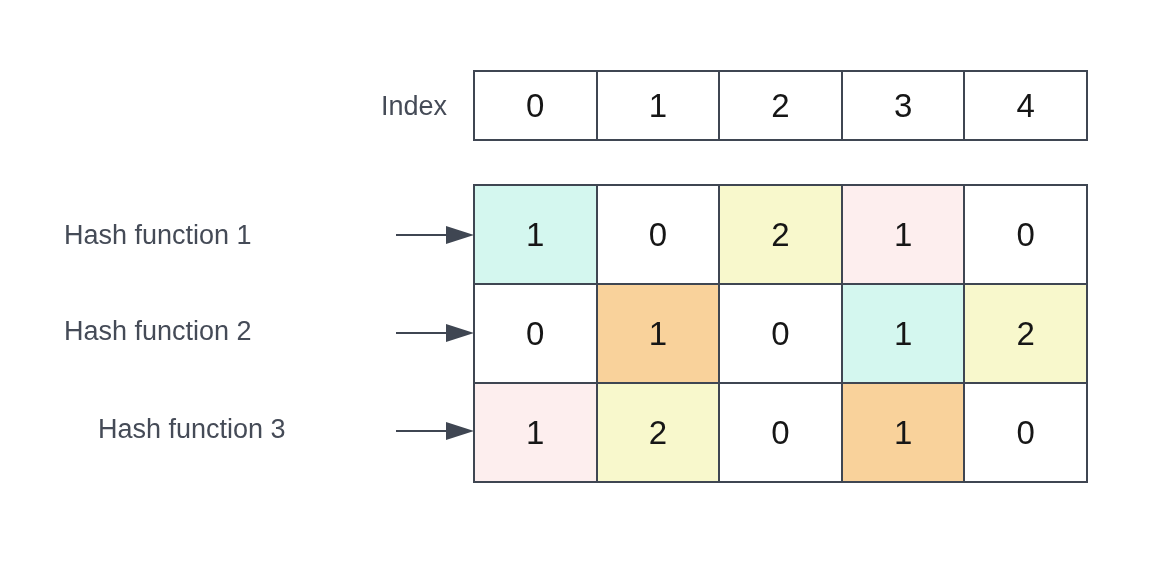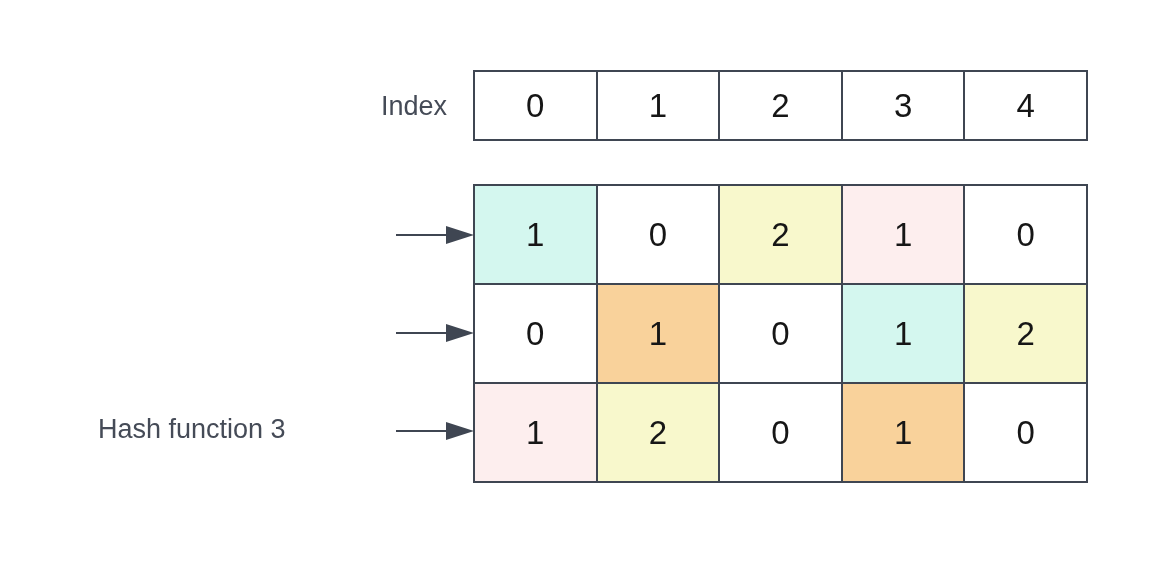--- a/index.html
+++ b/index.html
@@ -112,20 +112,22 @@
   <div class="side-label" id="index-label">Index</div>
 
   <div id="index-strip">
     <div class="cell">0</div>
     <div class="cell">1</div>
     <div class="cell">2</div>
     <div class="cell">3</div>
     <div class="cell">4</div>
   </div>
 
+  <div class="side-label" id="hf1-label">Hash function 1</div>
+  <div class="side-label" id="hf2-label">Hash function 2</div>
   <div class="side-label" id="hf3-label">Hash function 3</div>
 
   <div class="arrow" id="arrow-1">
     <svg width="78" height="20" viewBox="0 0 78 20" xmlns="http://www.w3.org/2000/svg">
       <line x1="0" y1="10" x2="56" y2="10" stroke="#3f4652" stroke-width="2"></line>
       <polygon points="50,1 78,10 50,19" fill="#3f4652"></polygon>
     </svg>
   </div>
   <div class="arrow" id="arrow-2">
     <svg width="78" height="20" viewBox="0 0 78 20" xmlns="http://www.w3.org/2000/svg">

